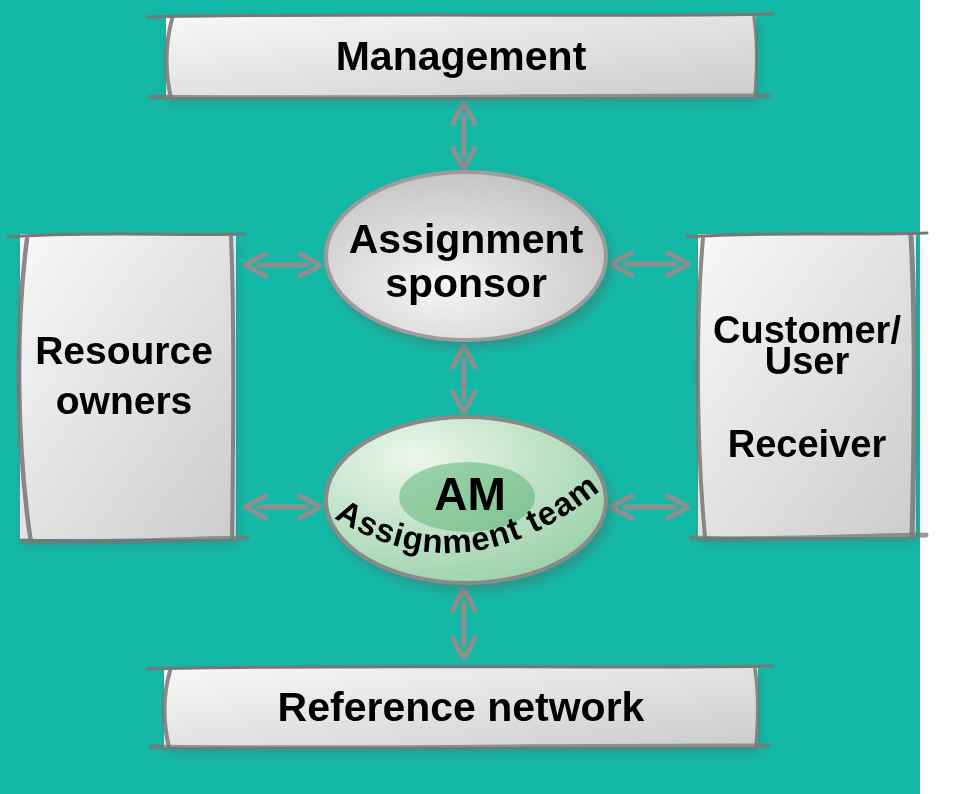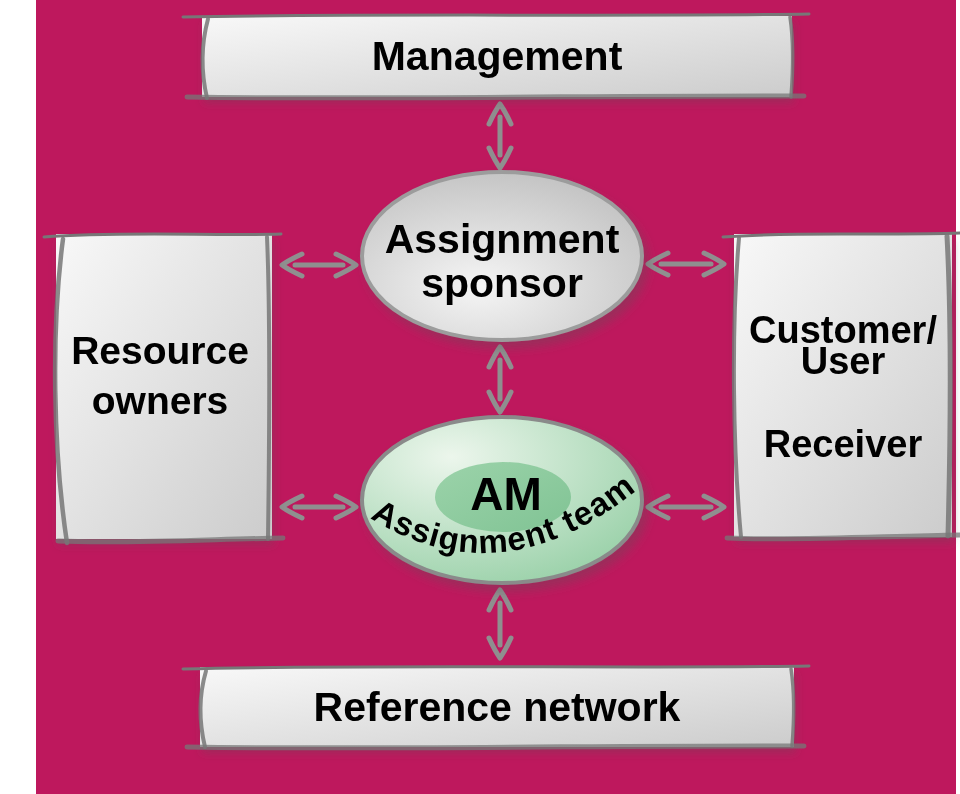--- a/index.html
+++ b/index.html
@@ -1,19 +1,18 @@
 <!DOCTYPE html>
 <html><head>
 <meta charset="utf-8">
 <style>
   html, body { margin: 0; padding: 0; background: #ffffff; }
   .stage {
-    width: 920px; height: 794px; position: relative; background: #be185d;
+    width: 920px; height: 794px; position: relative; background: #14b8a6;
     font-family: "Liberation Sans", "DejaVu Sans", sans-serif;
-    margin-left: 36px;
   }
   svg text {
     fill: #000000;
     font-family: "Liberation Sans", "DejaVu Sans", sans-serif;
     font-weight: 700;
   }
   .sketch { fill: none; }
 </style>
 </head>
 <body>

